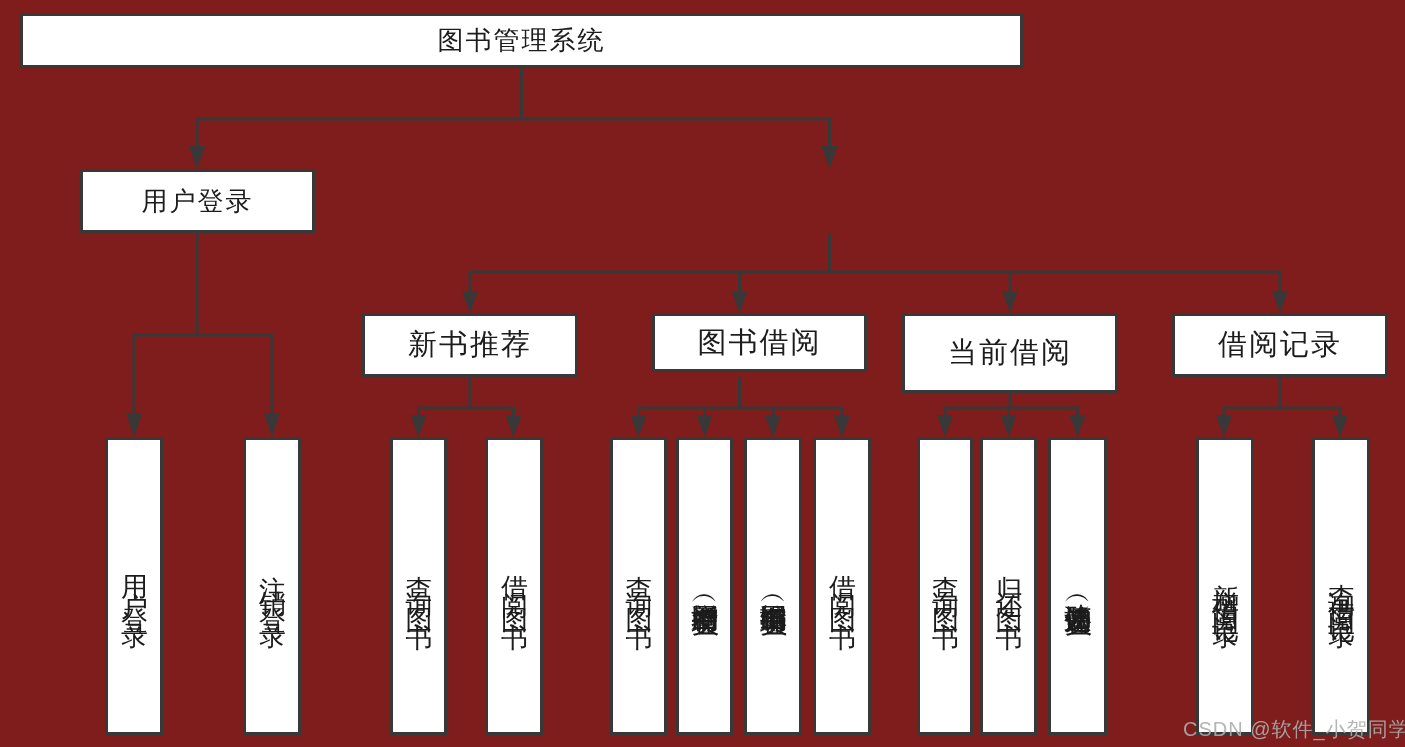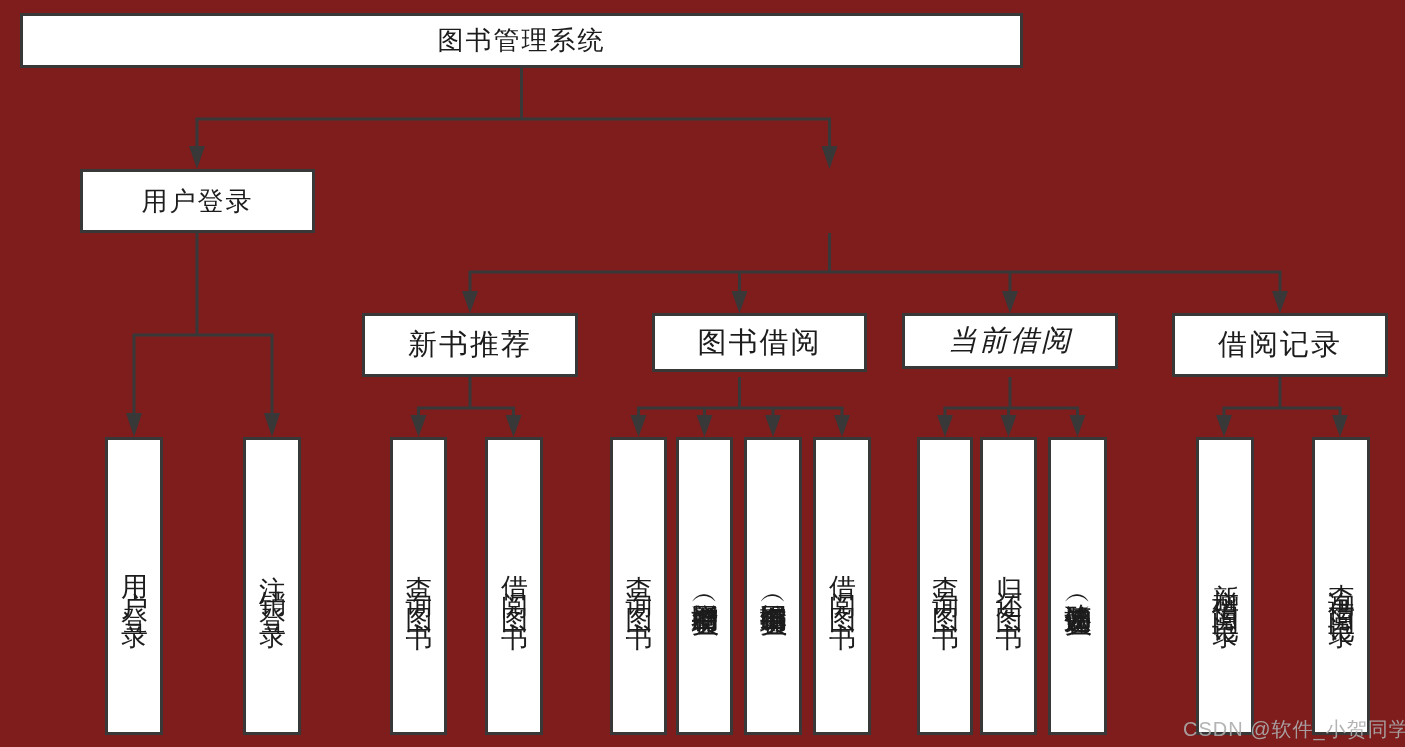--- a/index.html
+++ b/index.html
@@ -130,21 +130,21 @@
       <polygon points="1332,415 1348,415 1340,437"></polygon>
     </g>
   </svg>
 
   <div class="node h root-box" style="left:20px; top:13px; width:1003px; height:55px;">图书管理系统</div>
 
   <div class="node h lvl2-box" style="left:80px; top:169px; width:235px; height:64px;">用户登录</div>
 
   <div class="node h lvl3-box" style="left:362px; top:313px; width:216px; height:64px;">新书推荐</div>
   <div class="node h lvl3-box" style="left:632px; top:313px; width:215px; height:59px;margin-left:20px;">图书借阅</div>
-  <div class="node h lvl3-box" style="left:902px; top:313px; width:216px; height:56px;font-style:italic;">当前借阅</div>
+  <div class="node h lvl3-box" style="left:902px; top:313px; width:216px; height:80px;">当前借阅</div>
   <div class="node h lvl3-box" style="left:1172px; top:313px; width:216px; height:64px;">借阅记录</div>
 
   <div class="node leaf v4" style="left:105px; top:437px; width:58px; height:298px;">用户登录</div>
   <div class="node leaf v4" style="left:243px; top:437px; width:58px; height:298px;">注销登录</div>
 
   <div class="node leaf v4" style="left:390px; top:437px; width:57px; height:298px;">查询图书</div>
   <div class="node leaf v4" style="left:485px; top:437px; width:58px; height:298px;">借阅图书</div>
 
   <div class="node leaf v4" style="left:610px; top:437px; width:57px; height:298px;">查询图书</div>
   <div class="node leaf v9" style="left:676px; top:437px; width:57px; height:298px;">新增图书（管理员）</div>

